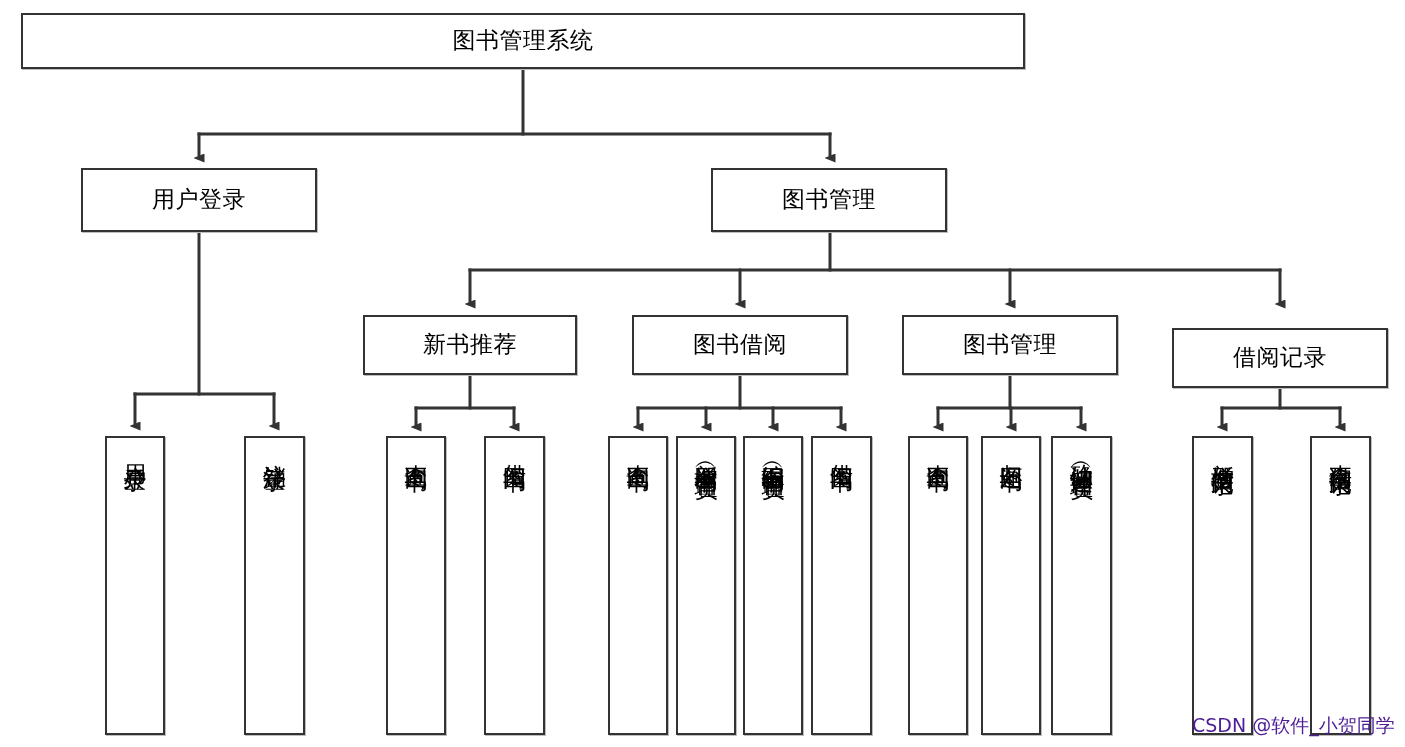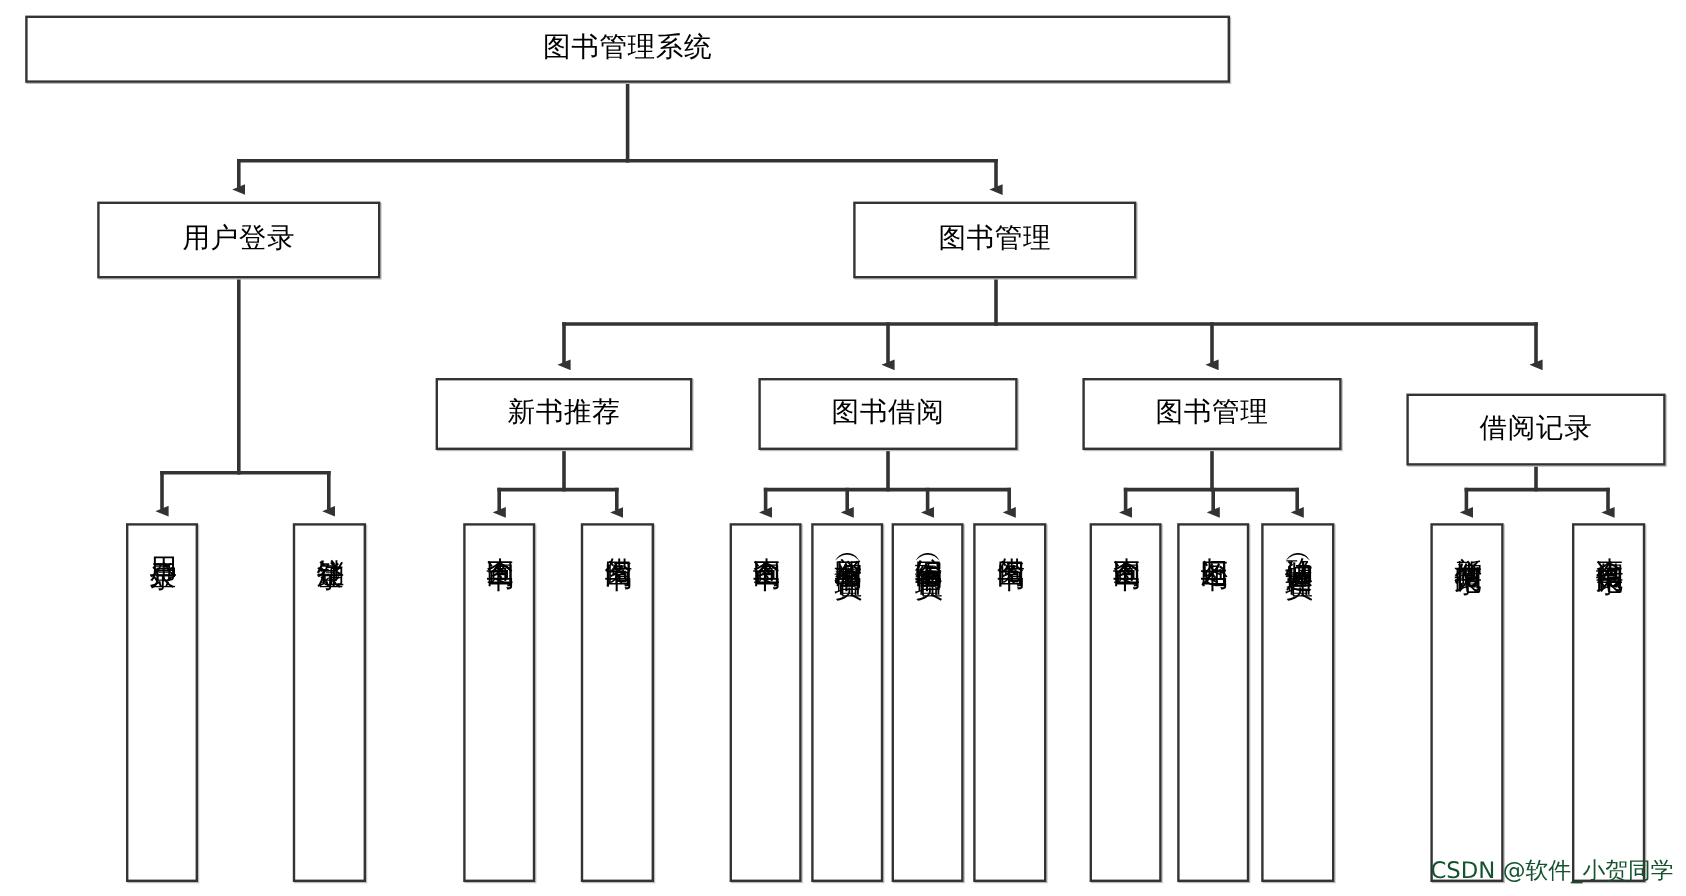--- a/index.html
+++ b/index.html
@@ -65,21 +65,21 @@
     line-height: 1;
     letter-spacing: 2px;
     height: auto;
     max-height: 280px;
   }
   #watermark {
     position: absolute;
     left: 1192px;
     top: 713px;
     font-size: 19px;
-    color: #14532d;
+    color: #4c1d95;
     white-space: nowrap;
     z-index: 5;
     font-family: "DejaVu Sans", "Liberation Sans", sans-serif;
   }
 </style>
 </head>
 <body>
 
 <div id="diagram-root">
 

